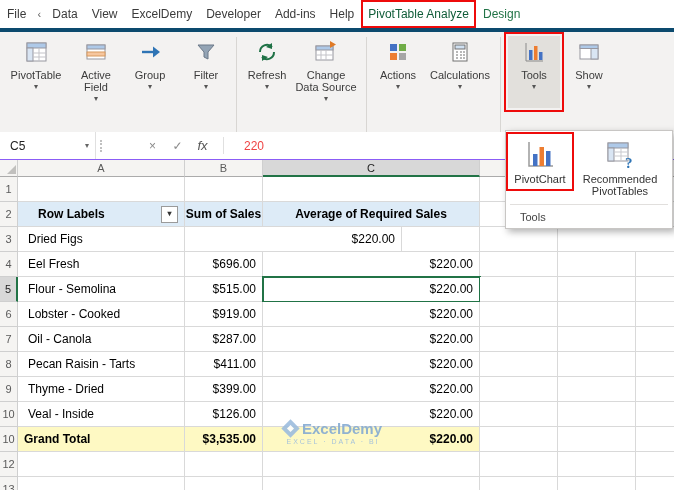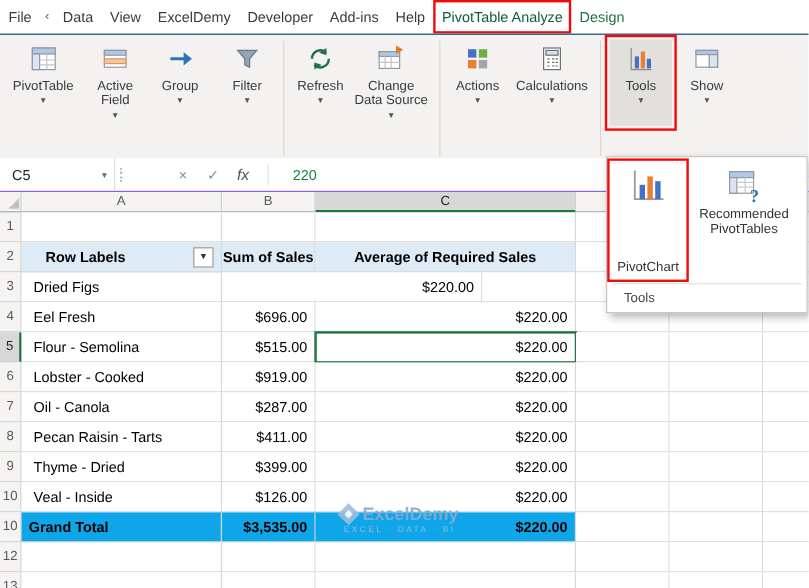--- a/index.html
+++ b/index.html
@@ -10,25 +10,25 @@
   .tabbar { position:absolute; top:0; left:0; width:100%; height:28px; background:#fff;
             display:flex; align-items:center; font-size:12px; color:#3b3b3b; }
   .tab { padding:0 7px; line-height:28px; height:28px; white-space:nowrap; }
   .tab.ctx { color:#217346; }
   .tab.active { color:#0f5c38; }
   .tab-scroll { width:12px; text-align:center; color:#666; font-size:11px; }
 
   
   .red-in  { outline:2px solid #ee0b0b; outline-offset:-2px; }
   .red-out { outline:2px solid #ee0b0b; outline-offset:2px; }
-  .red-item{ outline:2px solid #ee0b0b; outline-offset:0;gap:44px; }
+  .red-item{ outline:2px solid #ee0b0b; outline-offset:0; }
 
   
   .ribbon { position:absolute; top:28px; left:0; width:100%; height:120px; background:#f3f2f1;
-            border-top:1px solid #0c4a6e; border-bottom:1px solid #c6c6c6; box-sizing:border-box; }
+            border-top:4px solid #0c4a6e; border-bottom:1px solid #c6c6c6; box-sizing:border-box; }
   .rbtn { position:absolute; top:4px; height:72px; display:flex; flex-direction:column;
           align-items:center; font-size:11px; color:#3b3b3b; text-align:center; }
   .rbtn .ricon { height:30px; display:flex; align-items:center; justify-content:center; margin-top:1px; }
   .rbtn .rlabel { line-height:12px; margin-top:2px; }
   .rbtn .chev { font-size:8px; color:#555; line-height:9px; margin-top:1px; }
   .rbtn.pressed { background:#e2e0dc; }
   .rsep { position:absolute; top:5px; height:96px; width:1px; background:#d8d6d3; }
   .rgrouplabel { position:absolute; left:244px; width:114px; bottom:3px; text-align:center;
                  font-size:11px; color:#605e5c; }
 
@@ -37,21 +37,21 @@
           border-bottom:1px solid #8b5cf6; box-sizing:border-box; display:flex; align-items:stretch;
           font-size:12px; }
   .namebox { width:96px; border-right:1px solid #e0e0e0; display:flex; align-items:center;
              padding:0 6px 0 10px; box-sizing:border-box; }
   .namebox .nbarrow { margin-left:auto; font-size:8px; color:#666; }
   .fsplit { width:2px; border-left:2px dotted #c0c0c0; height:12px; align-self:center; margin:0 4px; }
   .fbtns { display:flex; align-items:center; padding-left:32px; }
   .fbtn { width:25px; text-align:center; color:#8a8a8a; font-size:12px; }
   .fbtn.fx { font-style:italic; font-family:Liberation Sans, sans-serif; color:#555; font-size:13px; }
   .fdiv { width:1px; background:#e0e0e0; margin:5px 8px; }
-  .fvalue { display:flex; align-items:center; padding-left:12px; color:#15803d; }
+  .fvalue { display:flex; align-items:center; padding-left:12px; color:#ef4444; }
 
   
   .sheet { position:absolute; top:160px; left:0; width:100%; height:330px; background:#fff;
            font-size:12px; color:#000; }
   .colhead-row { display:flex; height:17px; }
   .ch { box-sizing:border-box; border-right:1px solid #cfcfcf; border-bottom:1px solid #ababab;
         background:#f5f4f2; color:#5a5a5a; font-size:11px; display:flex; align-items:center;
         justify-content:center; }
   .ch.corner { position:relative; }
   .corner-tri { position:absolute; right:1px; bottom:2px; width:0; height:0;
@@ -64,21 +64,21 @@
   .rn.selrn { background:#d8d8d8; border-right:2px solid #217346; color:#222; }
   .c { box-sizing:border-box; border-right:1px solid #d9d9d9; border-bottom:1px solid #d9d9d9;
        display:flex; align-items:center; padding:0 6px; overflow:hidden; white-space:nowrap;
        background:#fff; flex:none; }
   .wA{width:167px; padding-left:10px;} .wB{width:78px} .wC{width:217px} .wD{width:78px}
   .wE{width:78px} .wF{flex:1 1 auto; border-right:none;}
   .ar { justify-content:flex-end; }
   .ph { background:#DDEBF7; font-weight:700; }
   .ph.center { justify-content:center; }
   .phA { padding-left:20px; position:relative; }
-  .total { background:#0ea5e9; font-weight:700; }
+  .total { background:#fef9c3; font-weight:700; }
   .total.wA { padding-left:6px; }
   .selcell { outline:2px solid #217346; outline-offset:-1px; }
   .fltr { margin-left:auto; width:17px; height:17px; background:#fff; border:1px solid #9a9a9a;
           display:flex; align-items:center; justify-content:center; box-sizing:border-box; }
   .fltr .farr { font-size:8px; color:#333; line-height:8px; }
 
   
   .tools-dd { position:absolute; left:505px; top:130px; width:168px; background:#fff;
               border:1px solid #c8c6c4; box-shadow:3px 3px 7px rgba(0,0,0,0.3); z-index:30;
               padding:3px 2px 0 2px; box-sizing:border-box; }

